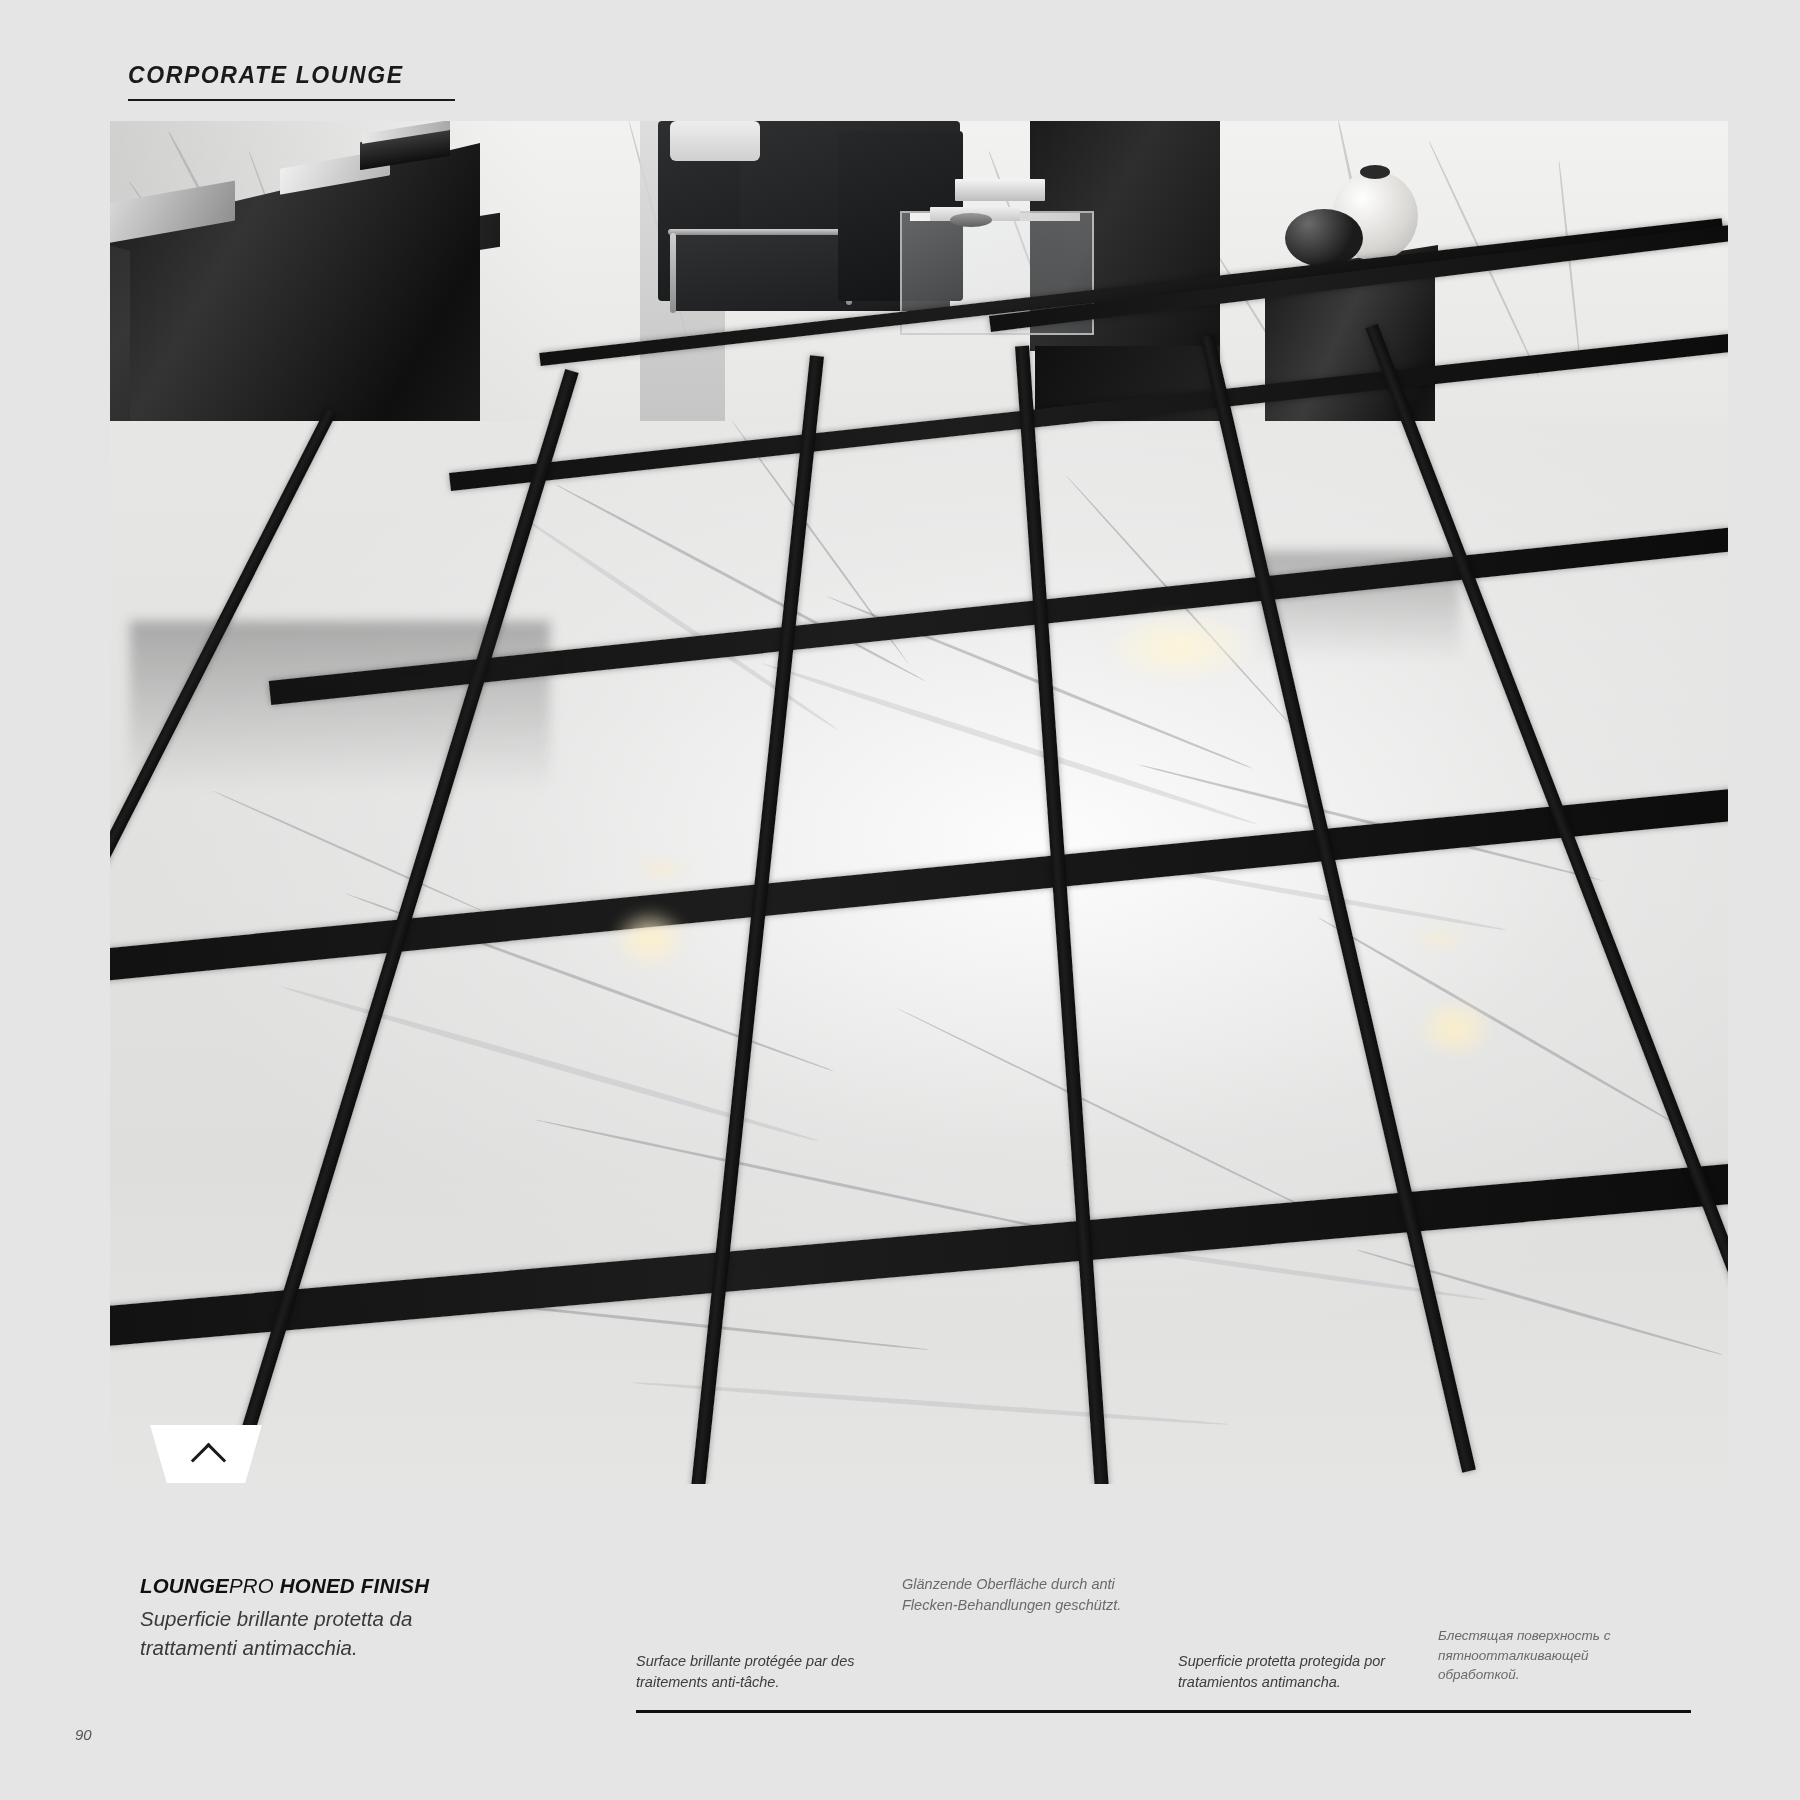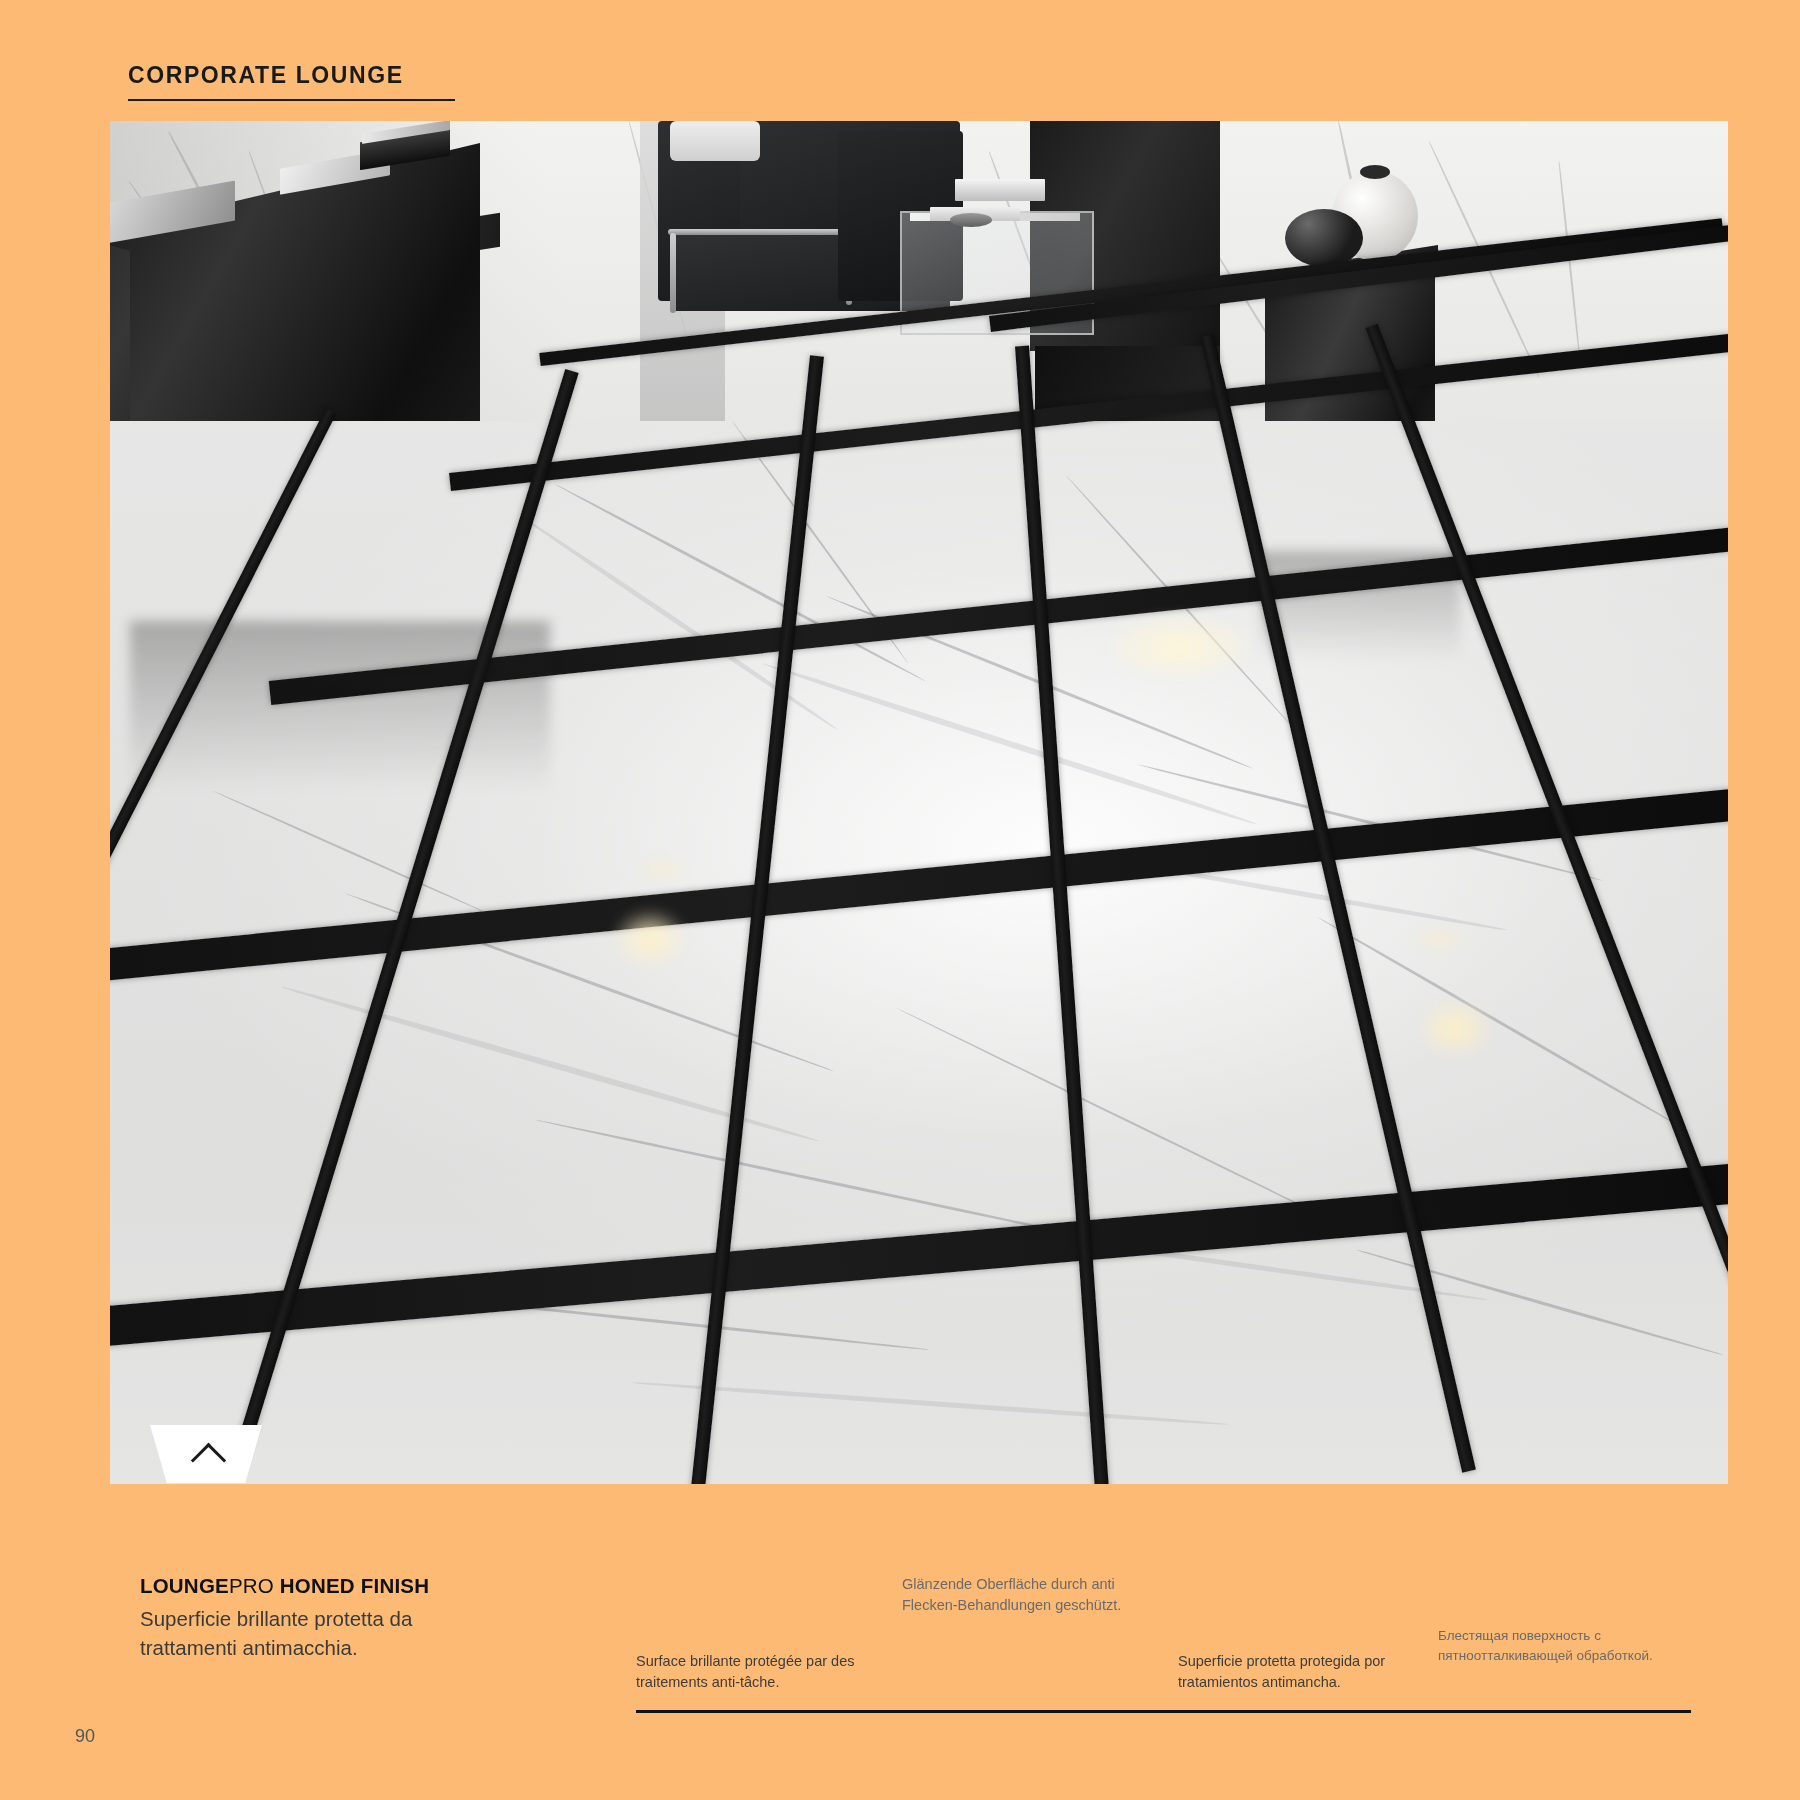--- a/index.html
+++ b/index.html
@@ -11,21 +11,22 @@
     width: 1800px;
     height: 1800px;
     position: relative;
     font-family: "Liberation Sans", sans-serif;
     overflow: hidden;
   }
 
   .page {
     position: absolute;
     inset: 0;
-    background: #fdba74;
+    background: #e5e5e5;
+    font-style: italic;
   }
 
   
   .header-title {
     position: absolute;
     left: 128px;
     top: 62px;
     font-size: 23px;
     font-weight: bold;
     letter-spacing: 1.6px;
@@ -222,21 +223,21 @@
     top: 1710px;
     width: 1055px;
     height: 3px;
     background: #111;
   }
 
   .page-number {
     position: absolute;
     left: 75px;
     top: 1726px;
-    font-size: 18px;
+    font-size: 15px;
     color: #555;
   }
 </style>
 </head>
 <body>
 
 <div class="page">
 
   <div class="header-title">CORPORATE LOUNGE</div>
   <div class="header-rule"></div>

